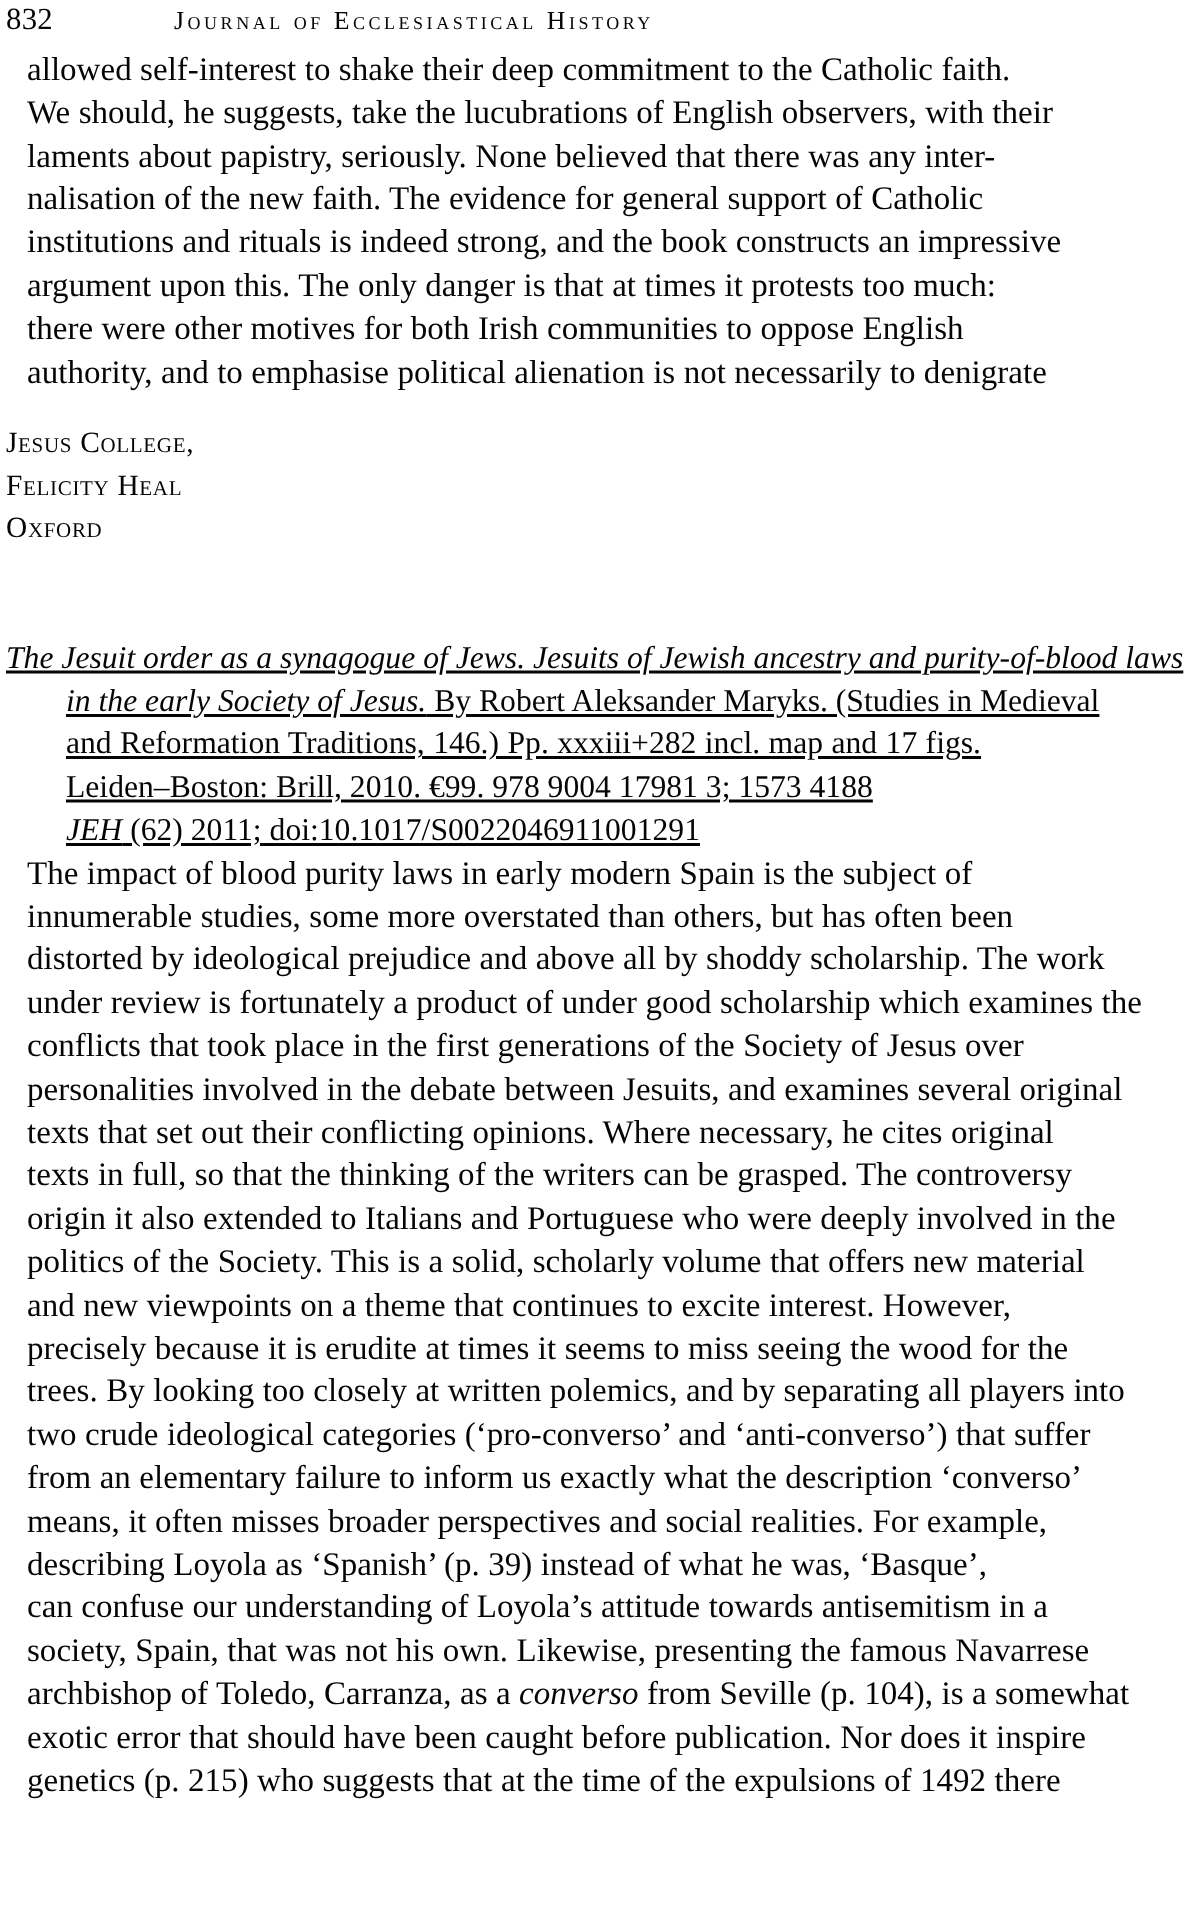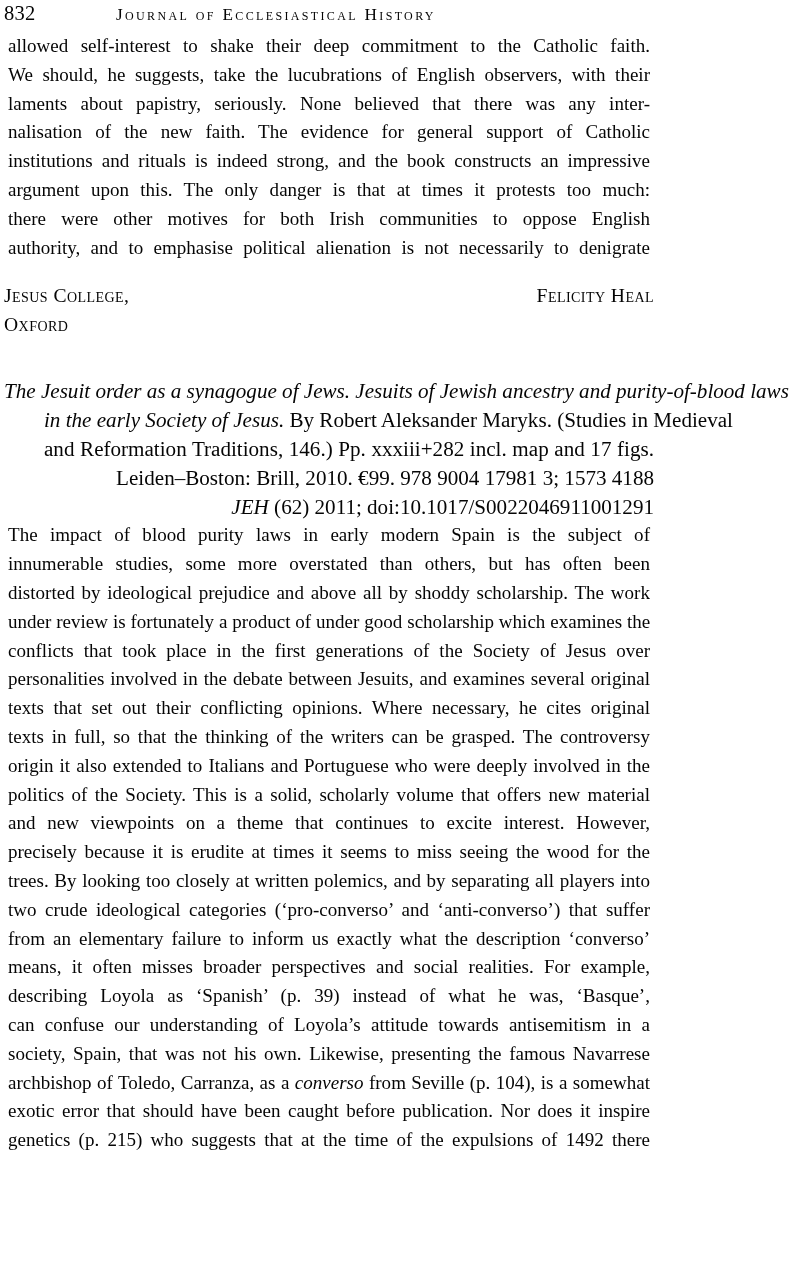--- a/index.html
+++ b/index.html
@@ -42,25 +42,25 @@
   .journal-title {
     font-size: 17.2px;
     letter-spacing: 2.35px;
     font-variant: small-caps;
     text-transform: none;
     white-space: nowrap;
   }
 
   
   .body-par {
-    font-size: 19px;
+    font-size: 22px;
     line-height: 28.8px;
     text-align: justify;
     text-align-last: left;
-    margin: 4px;
+    margin: 14px;
     letter-spacing: 0.02px;
     word-spacing: 0.1px;
   }
   .body-par.first { margin-top: 2px; }
 
   .line {
     display: block;
     text-align: justify;
     text-align-last: justify;
     white-space: nowrap;
@@ -72,54 +72,55 @@
   
   .signature {
     margin-top: 20px;
     font-size: 19.6px;
     line-height: 28.5px;
   }
   .sig-row {
     display: flex;
     justify-content: space-between;
     align-items: baseline;
+    flex-direction: column;
   }
   .smallcaps {
     font-variant: small-caps;
     letter-spacing: 0.45px;
   }
   .sig-left { text-align: left; }
   .sig-right { text-align: right; white-space: nowrap; }
   .sig-second { display: block; }
 
   
   .review-block {
-    margin-top: 38px;
+    margin-top: 56px;
     font-size: 21.1px;
     line-height: 28.8px;
+    text-decoration: underline;
   }
   .cit-line {
     display: block;
     white-space: nowrap;
   }
   .cit-line.l1 {
     text-align: justify;
     text-align-last: justify;
     padding-left: 0;
   }
   .cit-line.l2,
   .cit-line.l3 {
     text-align: justify;
     text-align-last: justify;
     padding-left: 40px;
   }
   .cit-line.l4,
   .cit-line.l5 {
     padding-left: 40px;
-    text-align: right;
   }
   em, .ital { font-style: italic; }
 
   .review-body {
     margin-top: 0;
   }
 </style>
 </head>
 <body>
 

